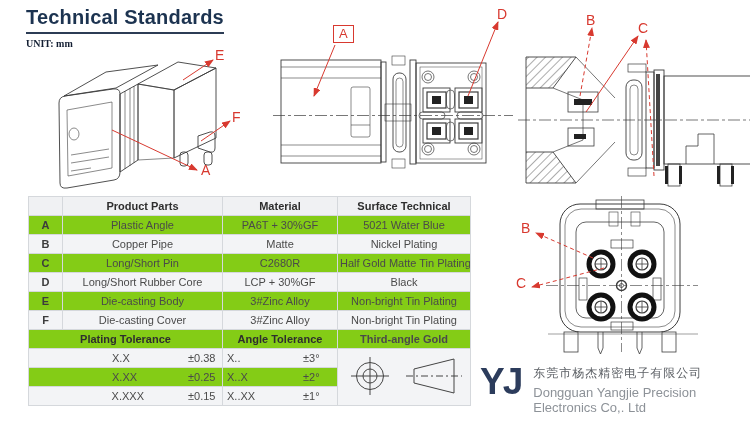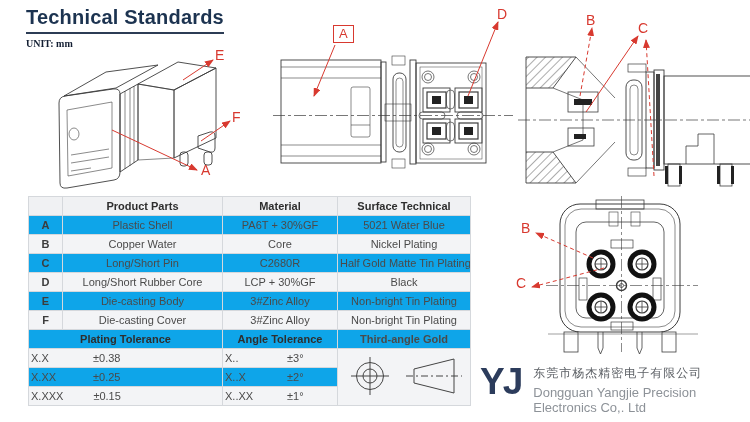--- a/index.html
+++ b/index.html
@@ -9,30 +9,30 @@
   .hdr-block{position:absolute;left:18px;top:6px;}
   .title{font-size:20px;font-weight:bold;color:#1c3350;letter-spacing:.2px;
          padding-bottom:3px;border-bottom:2px solid #2c3c55;display:inline-block;min-width:190px;}
   .unit{font-family:"Liberation Serif",serif;font-weight:bold;font-size:10px;color:#141f33;margin-top:4px;}
   
   .drawings{position:absolute;left:0;top:0;}
   .callout{position:absolute;color:#d8392f;font-size:14px;line-height:14px;font-weight:500;}
   .callout.boxed{border:1px solid #d8392f;padding:1px 5px;font-size:13px;}
   
   table.spec{position:absolute;left:20px;top:196px;width:442px;border-collapse:collapse;
-             table-layout:fixed;background:#0ea5e9;}
+             table-layout:fixed;background:#84cc16;}
   table.spec td{border:1px solid #d5d8dc;text-align:center;vertical-align:middle;
                 font-size:11px;color:#4a4a4a;height:18px;padding:0 2px;overflow:hidden;white-space:nowrap;}
   table.spec td.key{font-weight:bold;color:#3c3c3c;}
   table.spec td.hcell{font-weight:bold;color:#2e2e2e;}
   tr.zebra td{background:#f3f4f6;}
   tr.head td{background:#f0f1f3;}
   td.boldcell{font-weight:normal;color:#3a3a3a;}
   td.viewtitle{font-weight:bold;font-size:11.5px;color:#222;}
-  .tolpair{display:flex;justify-content:flex-start;gap:30px;}
+  .tolpair{display:flex;justify-content:flex-end;gap:44px;}
   .tolpair span{display:inline-block;min-width:32px;text-align:left;}
   td.symbolcell{background:#fff;}
   
   .logo{position:absolute;left:472px;top:362px;display:flex;align-items:flex-start;}
   .logo-mark{font-size:37px;font-weight:bold;color:#2c3c5c;line-height:40px;letter-spacing:-2px;}
   .logo-text{margin-left:12px;padding-top:3px;}
   .logo-cn{font-size:12px;color:#5d6166;letter-spacing:1px;}
   .logo-en{font-size:13px;color:#8d9298;margin-top:3px;}
 </style>
 </head>
@@ -219,28 +219,28 @@
       </colgroup>
     <tbody>
         <tr class="head">
       <td class="hcell"></td>
       <td class="hcell">Product Parts</td>
       <td class="hcell">Material</td>
       <td class="hcell">Surface Technical</td>
     </tr>
     <tr>
       <td class="key">A</td>
-      <td>Plastic Shell</td>
+      <td>Plastic Angle</td>
       <td>PA6T + 30%GF</td>
       <td>5021 Water Blue</td>
     </tr>
     <tr class="zebra">
       <td class="key">B</td>
-      <td>Copper Water</td>
-      <td>Core</td>
+      <td>Copper Pipe</td>
+      <td>Matte</td>
       <td>Nickel Plating</td>
     </tr>
     <tr>
       <td class="key">C</td>
       <td>Long/Short Pin</td>
       <td>C2680R</td>
       <td>Half Gold Matte Tin Plating</td>
     </tr>
     <tr class="zebra">
       <td class="key">D</td>

